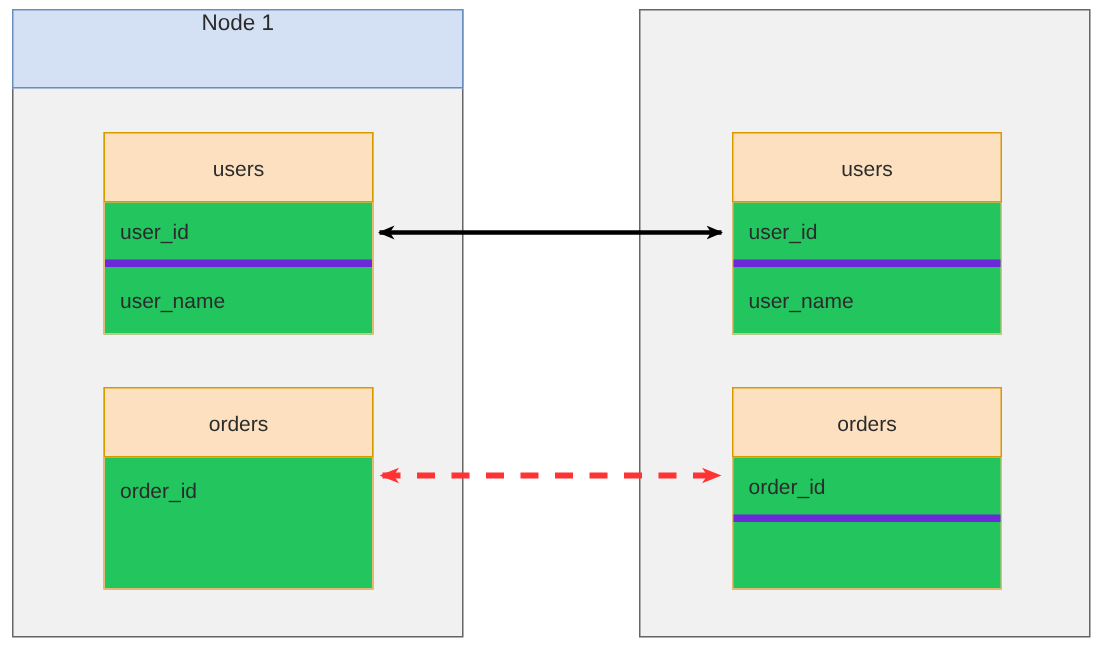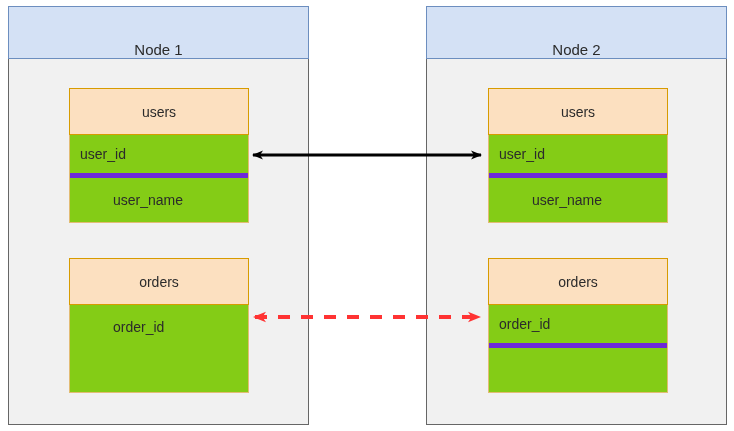--- a/index.html
+++ b/index.html
@@ -32,31 +32,31 @@
   .node-header {
     position: absolute;
     left: -1px;
     top: -1px;
     width: 301px;
     height: 53px;
     box-sizing: border-box;
     background: #d4e1f5;
     border: 1px solid #6c8ebf;
     display: flex;
-    align-items: flex-end;
+    align-items: flex-start;
     justify-content: center;
     font-size: 15px;
     color: #2b2b2b;
   }
 
   
   .table-box {
     position: absolute;
     box-sizing: border-box;
-    background: #84cc16;
+    background: #22c55e;
     border: 1px solid #e2bc74;
   }
   .table-title {
     box-sizing: border-box;
     height: 47px;
     background: #fce0c0;
     border-bottom: 1px solid #d79b00;
     border-top: 1px solid #d79b00;
     border-left: 1px solid #d79b00;
     border-right: 1px solid #d79b00;
@@ -71,21 +71,21 @@
     box-sizing: border-box;
     height: 43px;
     display: flex;
     align-items: center;
     padding-left: 10px;
     font-size: 14px;
     color: #2b2b2b;
     border-bottom: 5px solid #6d28d9;
   }
   .table-field.empty { border-bottom: none; }
-  .table-field:last-child { border-bottom: none; margin-left: 33px; }
+  .table-field:last-child { border-bottom: none; }
 
   
   #n1-users  { left: 60px;  top: 81px;  width: 180px; height: 135px; }
   #n1-orders { left: 60px;  top: 251px; width: 180px; height: 135px; }
   
   #n2-users  { left: 61px;  top: 81px;  width: 180px; height: 135px; }
   #n2-orders { left: 61px;  top: 251px; width: 180px; height: 135px; }
 
   
   .connector {
@@ -113,23 +113,20 @@
       <div class="table-field">user_name</div>
     </div>
 
     <div class="table-box" id="n1-orders">
       <div class="table-title">orders</div>
       <div class="table-field">order_id</div>
     </div>
   </div>
 
   <div class="node" id="node-2">
-    <div class="node-header">
-      <span>Node 2</span>
-    </div>
 
     <div class="table-box" id="n2-users">
       <div class="table-title">users</div>
       <div class="table-field">user_id</div>
       <div class="table-field">user_name</div>
     </div>
 
     <div class="table-box" id="n2-orders">
       <div class="table-title">orders</div>
       <div class="table-field">order_id</div>

